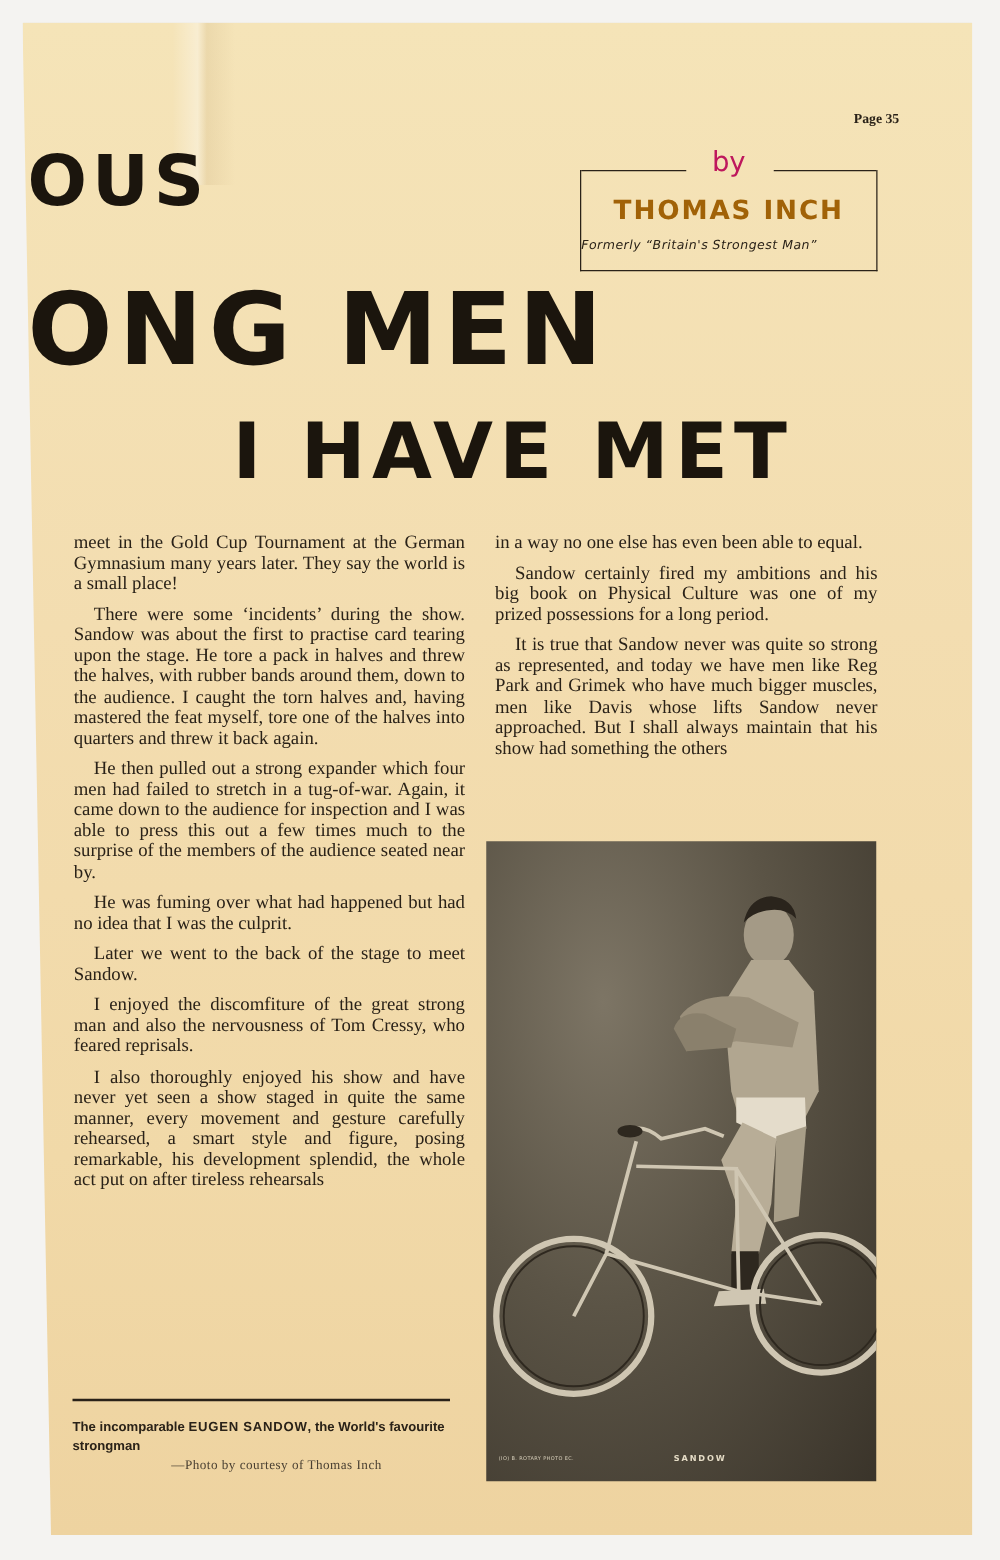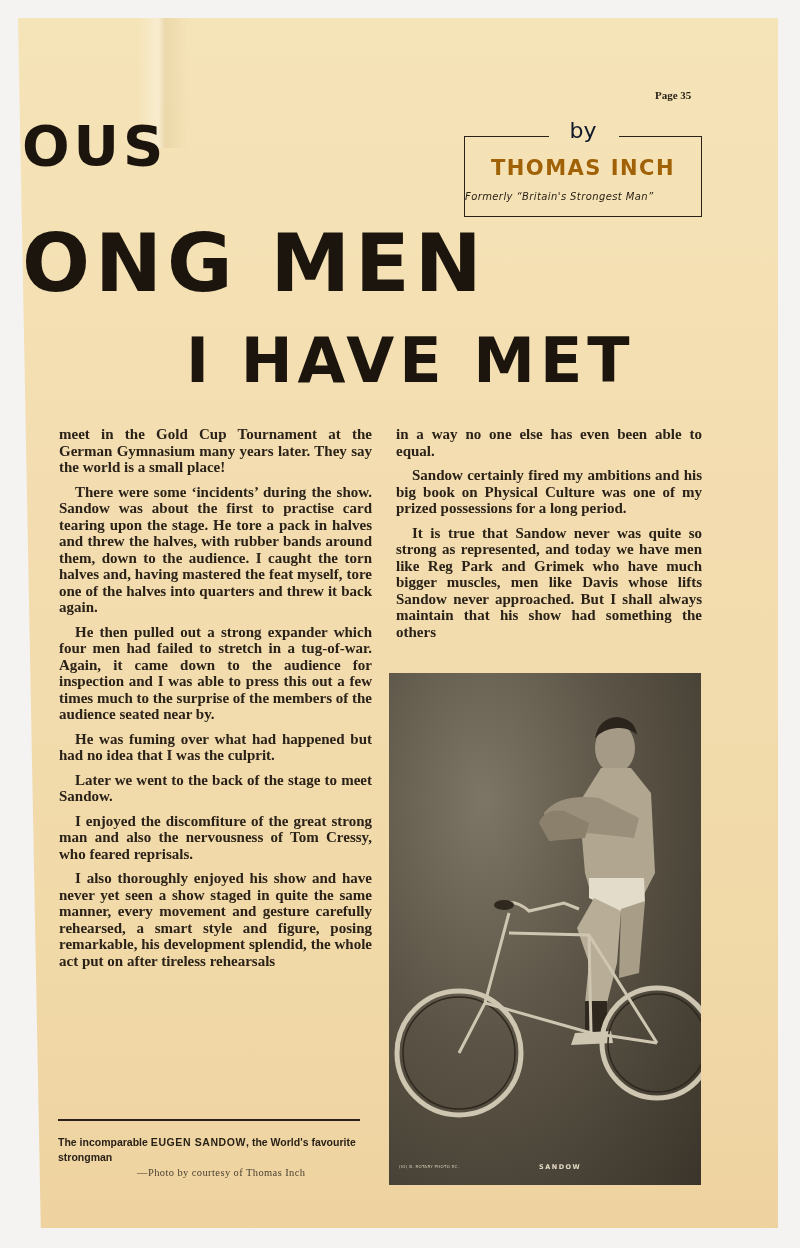--- a/index.html
+++ b/index.html
@@ -14,37 +14,37 @@
     width: 760px; height: 1210px;
     background: linear-gradient(180deg, #f5e4b8 0%, #f3ddb0 40%, #f1d9a8 75%, #eed3a0 100%);
     clip-path: polygon(0 0, 100% 0, 100% 100%, 3% 100%);
     box-shadow: 0 0 2px rgba(0,0,0,0.15);
   }
   .fold {
     position: absolute; left: 120px; top: 0; width: 50px; height: 130px;
     background: linear-gradient(90deg, rgba(255,255,255,0) 0%, rgba(255,255,255,0.35) 40%, rgba(180,150,100,0.15) 55%, rgba(255,255,255,0) 100%);
   }
   .page-number {
-    position: absolute; left: 655px; top: 89px;
+    position: absolute; left: 683px; top: 89px;
     font-family: "Liberation Serif", serif; font-weight: bold; font-size: 11px;
     color: #2a2218;
   }
   .byline-box {
     position: absolute; left: 464px; top: 136px;
     width: 236px; height: 80px;
     border-left: 1px solid #2a2218; border-right: 1px solid #2a2218; border-bottom: 1px solid #2a2218;
   }
   .byline-top-rule-l, .byline-top-rule-r {
     position: absolute; top: 0; height: 1px; background: #2a2218;
   }
   .byline-top-rule-l { left: 0; width: 84px; }
   .byline-top-rule-r { right: 0; width: 82px; }
   .byline-by {
     position: absolute; left: 0; right: 0; top: -18px; text-align: center;
-    font-family: "DejaVu Sans", sans-serif; font-size: 22px; color: #0f172a;
+    font-family: "DejaVu Sans", sans-serif; font-size: 22px; color: #be185d;
   }
   .byline-name {
     position: absolute; left: 0; right: 0; top: 20px; text-align: center;
     font-family: "DejaVu Sans", sans-serif; font-weight: bold; font-size: 21px;
     letter-spacing: 1.5px; color: #a16207;
   }
   .byline-sub {
     position: absolute; left: 0; right: 0; top: 55px; text-align: left;
     font-family: "DejaVu Sans", sans-serif; font-style: italic; font-size: 10px;
     letter-spacing: 0.4px; color: #2a2218;
@@ -60,21 +60,21 @@
   .h3 { left: 186px; top: 330px; font-size: 62px; letter-spacing: 5px; }
 
   .col {
     position: absolute;
     font-family: "Liberation Serif", serif; font-size: 15px;
     line-height: 16.5px; color: #2a2218;
     text-align: justify;
   }
   .col-left { left: 59px; top: 426px; width: 313px; }
   .col-right { left: 396px; top: 426px; width: 306px; }
-  .col p { margin: 0 0 8px 0; text-indent: 16px; font-weight: bold; }
+  .col p { margin: 0 0 8px 0; text-indent: 16px; }
   .col p.cont { text-indent: 0; }
 
   .photo {
     position: absolute; left: 389px; top: 673px; width: 312px; height: 512px;
     background:
       radial-gradient(ellipse at 30% 25%, #7d7565 0%, #5b5446 45%, #3a342a 100%);
     overflow: hidden;
   }
   .photo svg { position: absolute; left: 0; top: 0; }
   .photo-label-left {

